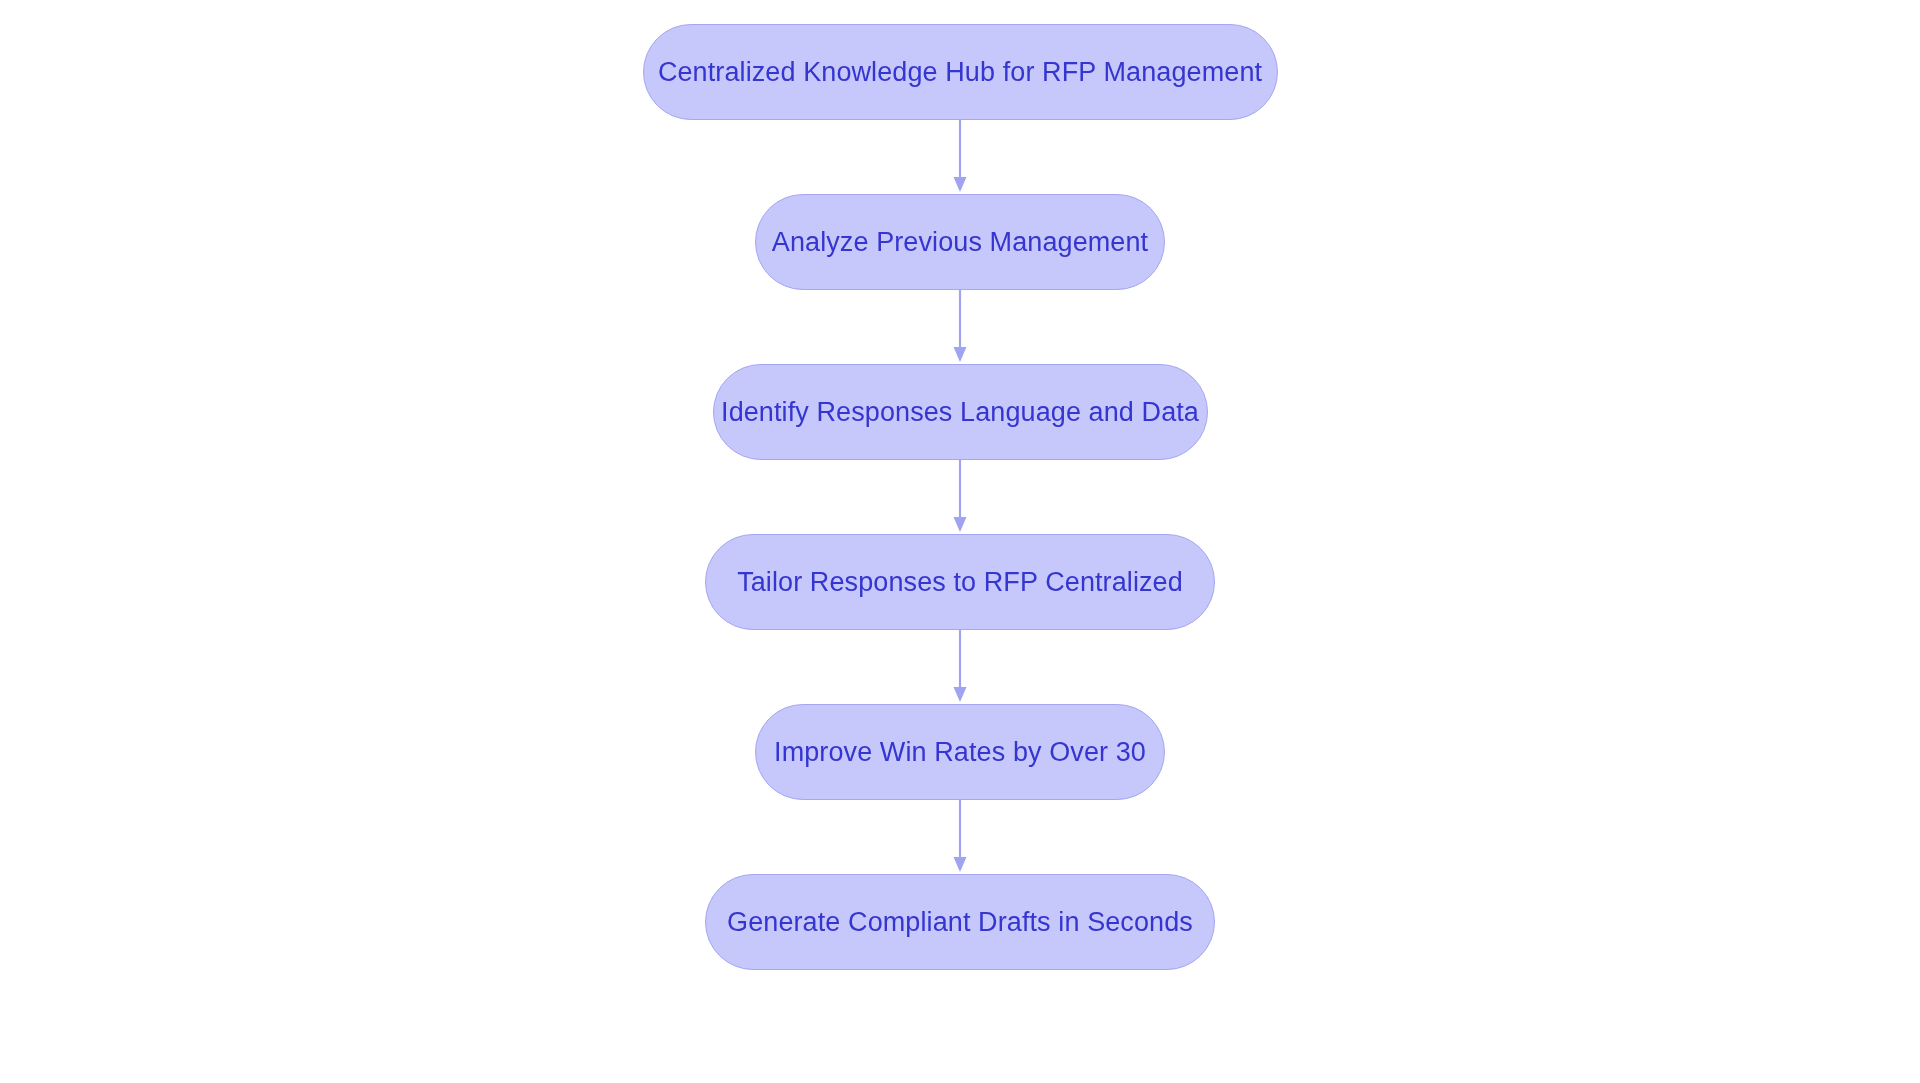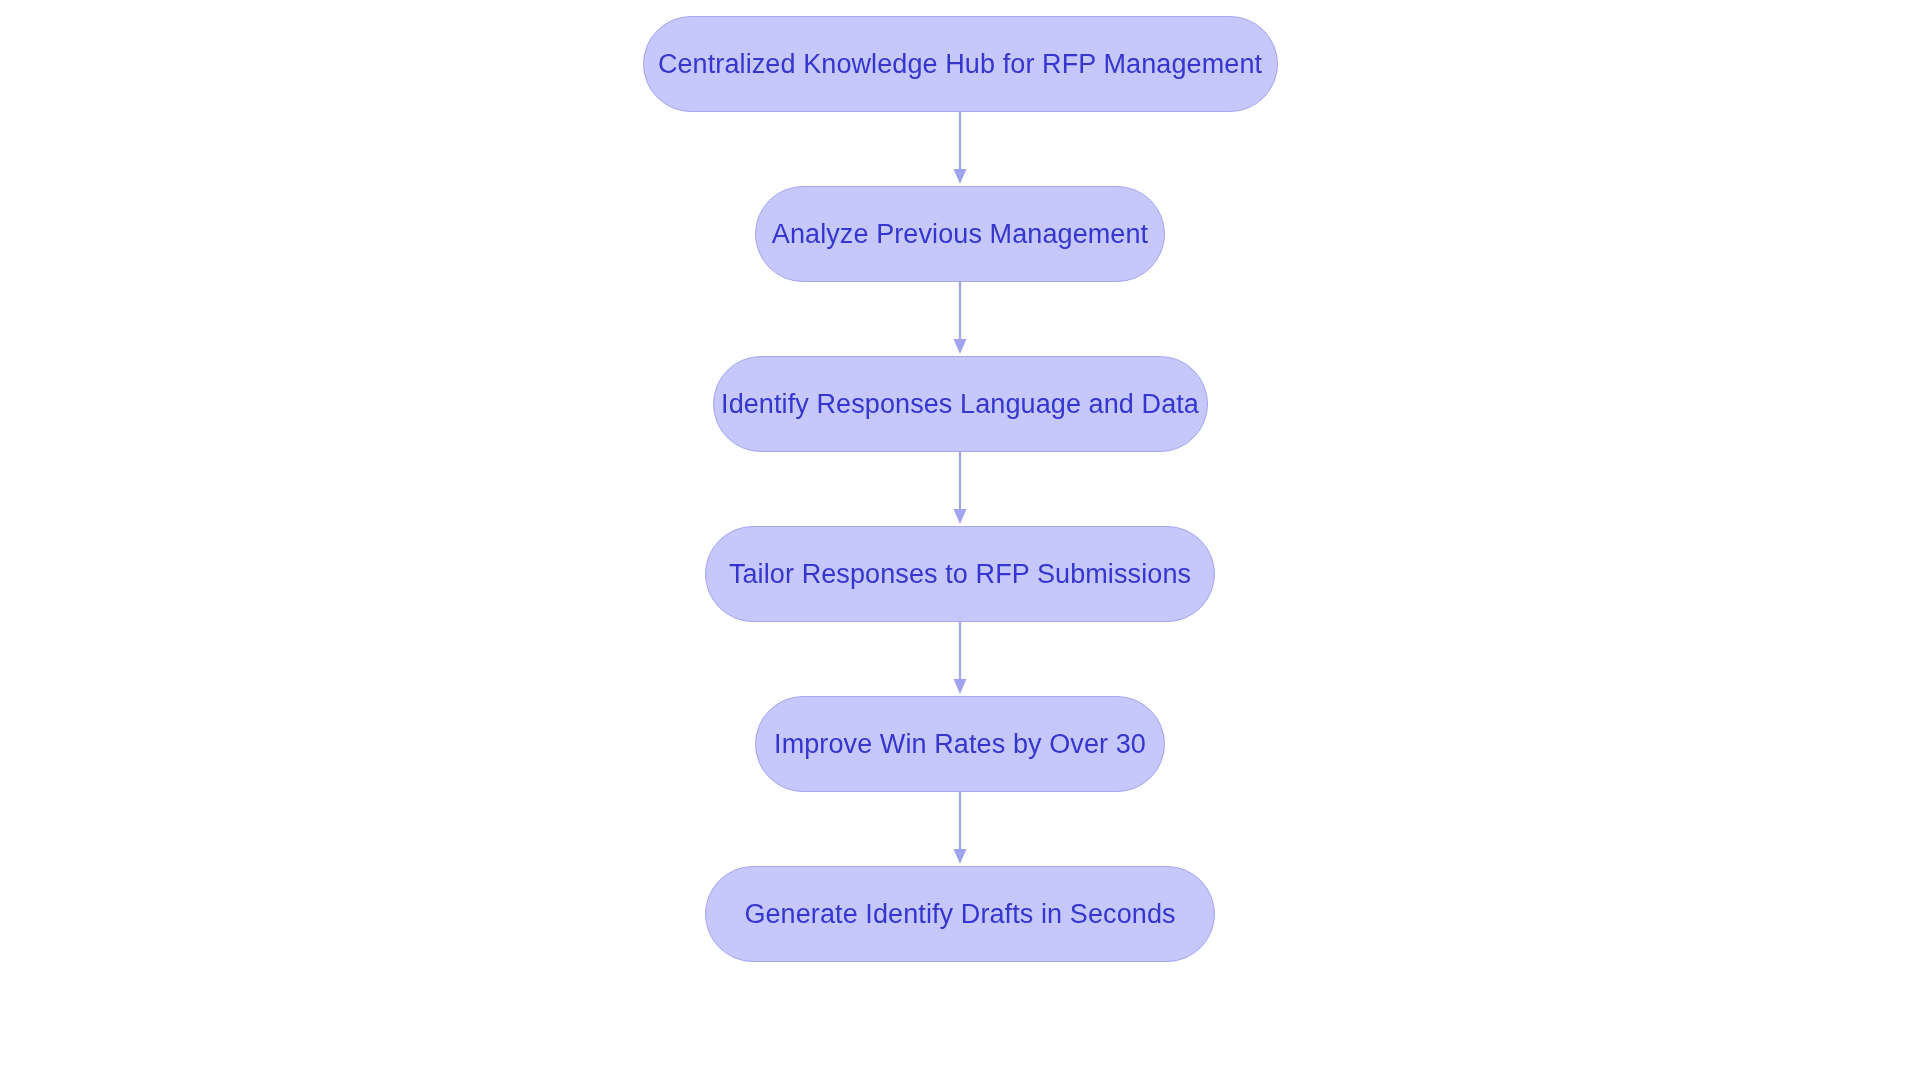--- a/index.html
+++ b/index.html
@@ -26,21 +26,21 @@
   .flow-stack {
     position: absolute;
     left: 0;
     top: 0;
     width: 1920px;
     height: 1083px;
     display: flex;
     flex-direction: column;
     align-items: center;
     justify-content: flex-start;
-    padding-top: 16px;
+    padding-top: 24px;
     box-sizing: border-box;
   }
 
   
   .flow-node {
     box-sizing: border-box;
     height: 96px;
     display: flex;
     align-items: center;
     justify-content: center;
@@ -108,21 +108,21 @@
     </div>
 
     <div class="flow-connector">
       <svg viewBox="0 0 16 74" xmlns="http://www.w3.org/2000/svg">
         <line x1="8" y1="0" x2="8" y2="58" stroke="#a0a3f0" stroke-width="2.2"></line>
         <polygon points="8,72 1.5,57 14.5,57" fill="#a0a3f0"></polygon>
       </svg>
     </div>
 
     <div class="flow-node" style="width:510px;">
-      <span class="flow-node-label">Tailor Responses to RFP Submissions</span>
+      <span class="flow-node-label">Tailor Responses to RFP Centralized</span>
     </div>
 
     <div class="flow-connector">
       <svg viewBox="0 0 16 74" xmlns="http://www.w3.org/2000/svg">
         <line x1="8" y1="0" x2="8" y2="58" stroke="#a0a3f0" stroke-width="2.2"></line>
         <polygon points="8,72 1.5,57 14.5,57" fill="#a0a3f0"></polygon>
       </svg>
     </div>
 
     <div class="flow-node" style="width:410px;">
@@ -130,17 +130,17 @@
     </div>
 
     <div class="flow-connector">
       <svg viewBox="0 0 16 74" xmlns="http://www.w3.org/2000/svg">
         <line x1="8" y1="0" x2="8" y2="58" stroke="#a0a3f0" stroke-width="2.2"></line>
         <polygon points="8,72 1.5,57 14.5,57" fill="#a0a3f0"></polygon>
       </svg>
     </div>
 
     <div class="flow-node" style="width:510px;">
-      <span class="flow-node-label">Generate Identify Drafts in Seconds</span>
+      <span class="flow-node-label">Generate Compliant Drafts in Seconds</span>
     </div>
 
   </div>
 </div>
 
 </body></html>

